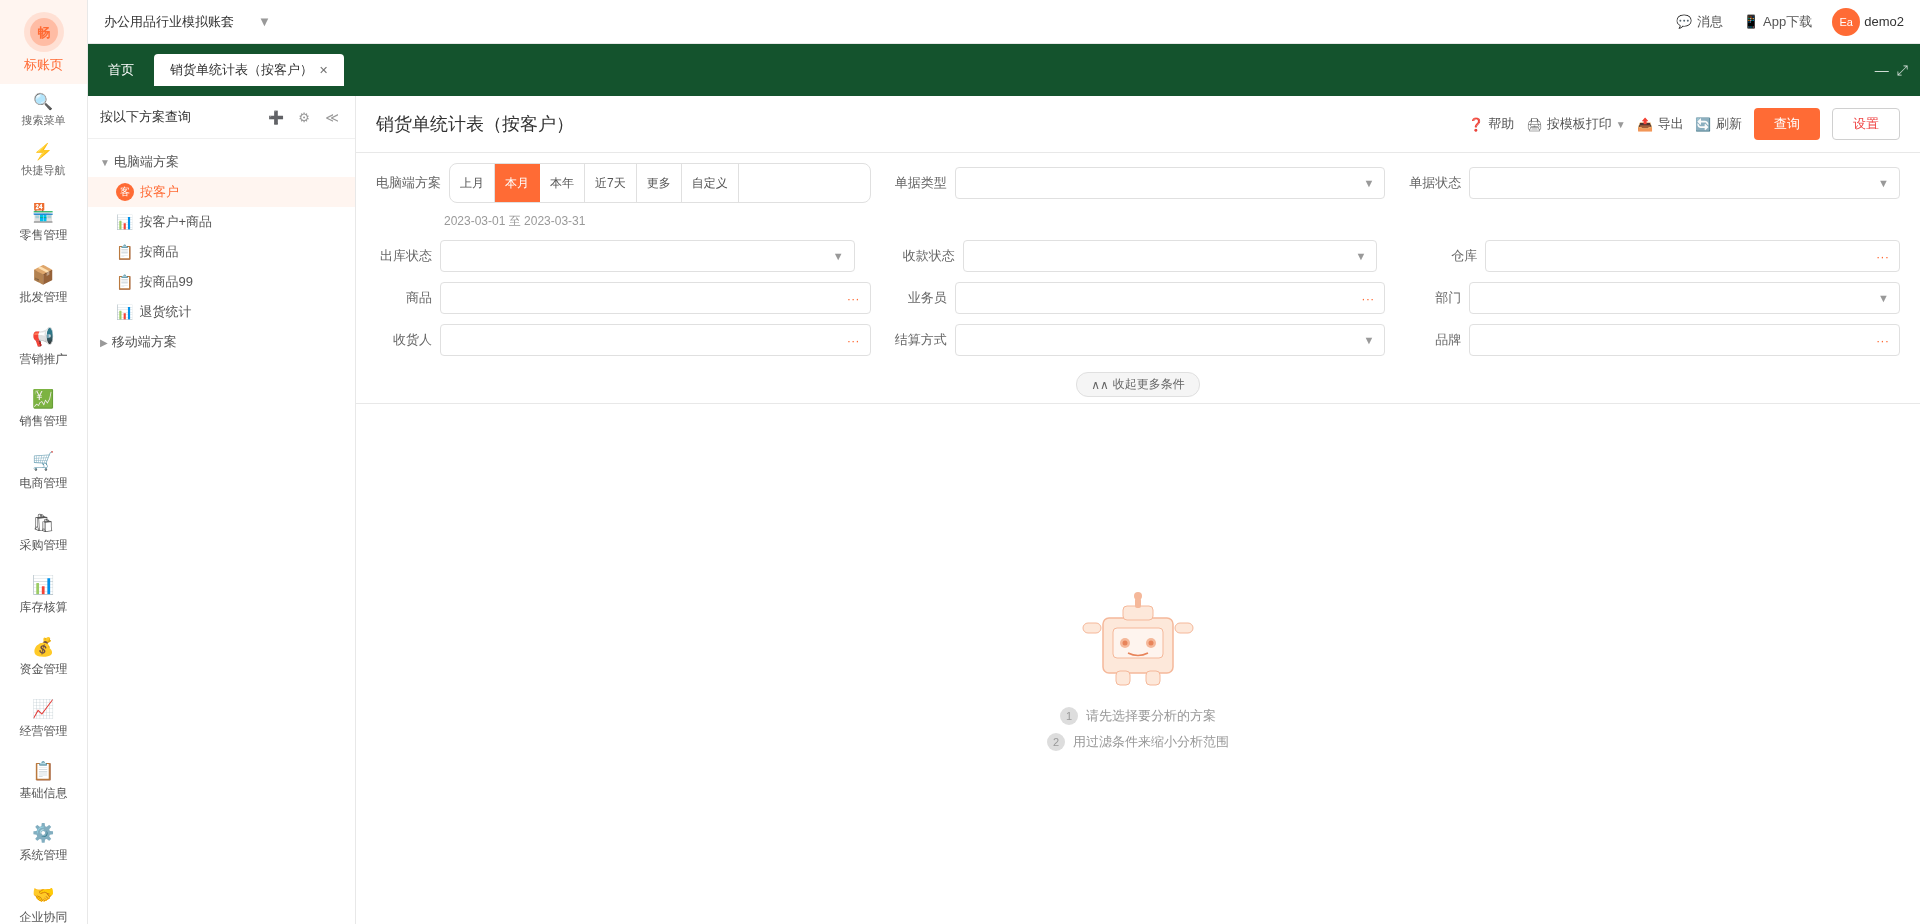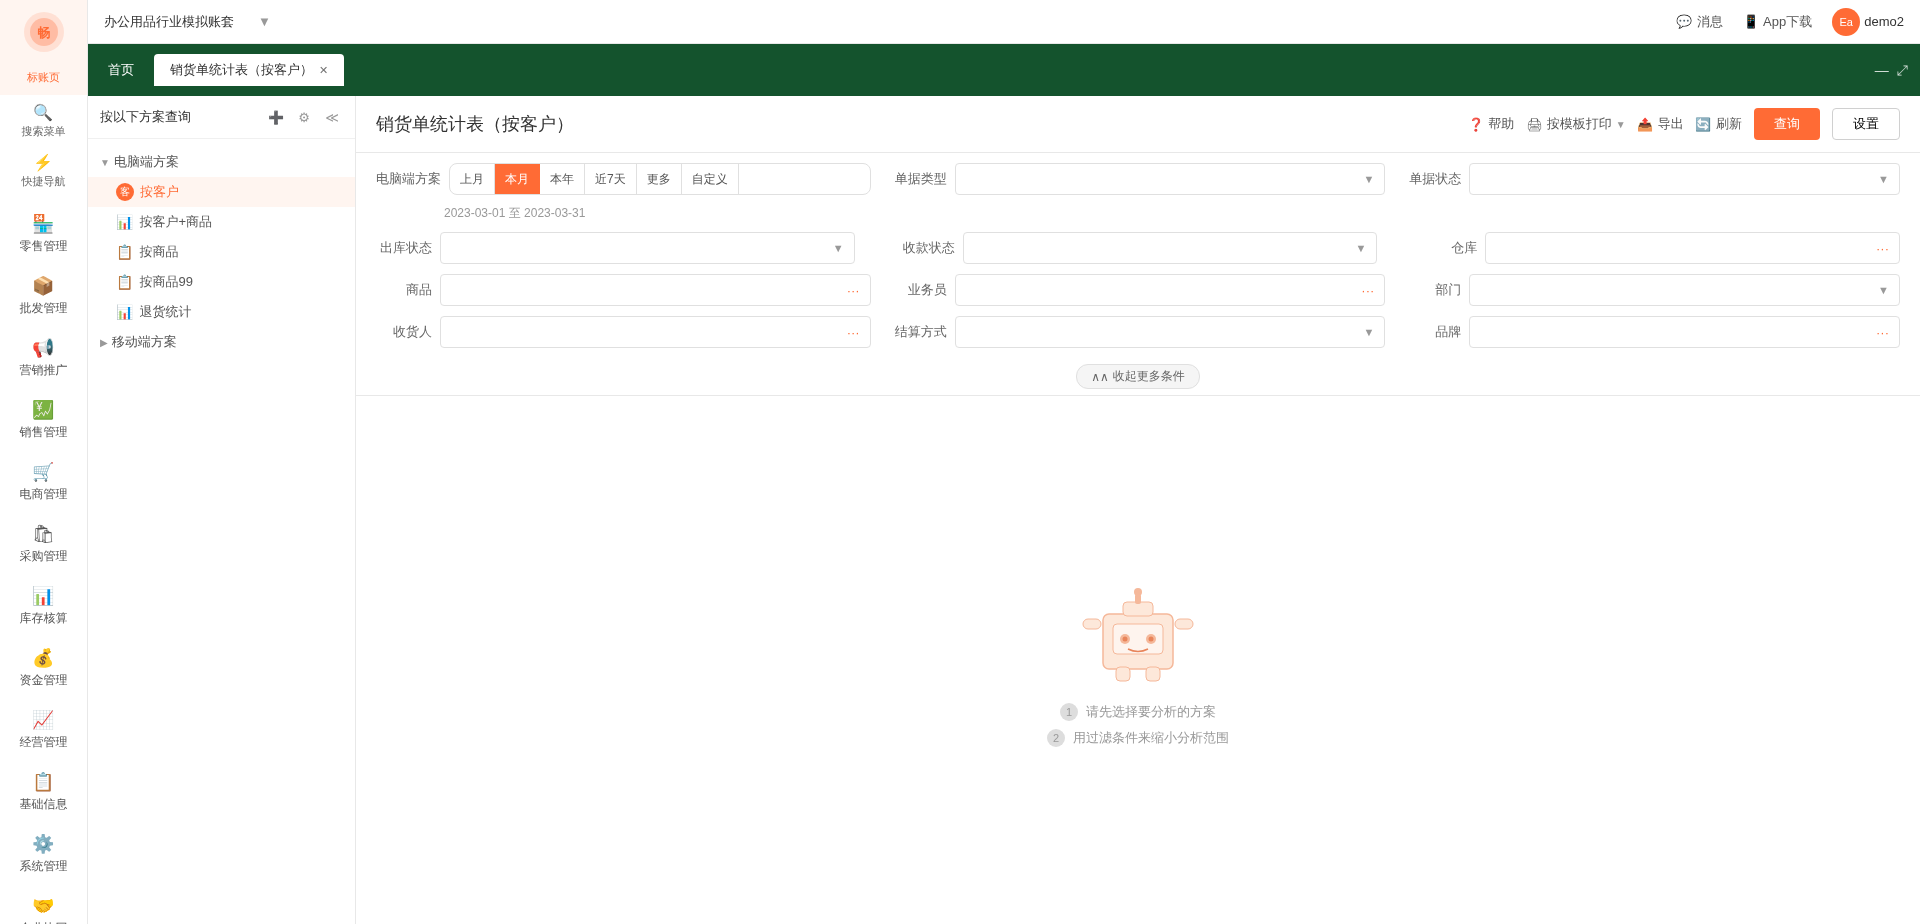--- a/index.html
+++ b/index.html
@@ -1,21 +1,21 @@
 <!DOCTYPE html>
 <html><head>
   <meta charset="utf-8">
   <style>
     * { margin: 0; padding: 0; box-sizing: border-box; }
     body { font-family: "Microsoft YaHei", Arial, sans-serif; font-size: 13px; background: #f5f5f5; color: #333; width: 1920px; height: 924px; overflow: hidden; display: flex; }
 
     
     .sidebar { width: 88px; background: #fff; display: flex; flex-direction: column; align-items: center; border-right: 1px solid #e8e8e8; flex-shrink: 0; }
     .sidebar-logo { width: 100%; padding: 10px 0; display: flex; flex-direction: column; align-items: center; background: #fff5f0; }
-    .logo-text { font-size: 11px; color: #ff6b35; margin-top: 16px; }
+    .logo-text { font-size: 13px; color: #ff6b35; margin-top: 2px; }
     .sidebar-search { width: 100%; padding: 8px 0; display: flex; flex-direction: column; align-items: center; cursor: pointer; color: #666; font-size: 11px; }
     .sidebar-nav { width: 100%; padding: 6px 0; display: flex; flex-direction: column; align-items: center; cursor: pointer; color: #666; font-size: 11px; }
     .sidebar-item { width: 100%; display: flex; flex-direction: column; align-items: center; padding: 10px 0; cursor: pointer; color: #555; font-size: 12px; }
     .sidebar-item .icon { font-size: 18px; margin-bottom: 3px; }
     .sidebar-divider { width: 60%; height: 1px; background: #eee; margin: 4px 0; }
 
     
     .main { flex: 1; display: flex; flex-direction: column; overflow: hidden; }
 
     
@@ -64,21 +64,21 @@
     .page-title { font-size: 18px; font-weight: 500; color: #333; }
     .page-actions { display: flex; align-items: center; gap: 12px; }
     .page-action-btn { display: flex; align-items: center; gap: 4px; cursor: pointer; color: #555; font-size: 13px; }
     .date-btn { padding: 0 10px; height: 100%; display: flex; align-items: center; cursor: pointer; font-size: 12px; color: #555; border-right: 1px solid #e0e0e0; }
     .date-btn.active { background: #ff6b35; color: #fff; border-color: #ff6b35; }
     .collapse-bar { text-align: center; padding: 6px 0; cursor: pointer; }
     .collapse-btn { display: inline-flex; align-items: center; gap: 4px; color: #666; font-size: 12px; background: #f5f5f5; border: 1px solid #e0e0e0; border-radius: 12px; padding: 3px 14px; cursor: pointer; }
 
     
     .query-btn { background: #ff6b35; color: #fff; border: none; padding: 0 20px; border-radius: 4px; cursor: pointer; font-size: 13px; height: 32px; }
-    .reset-btn { background: #fff; color: #000000; border: 1px solid #d0d0d0; padding: 6px 20px; border-radius: 4px; cursor: pointer; font-size: 13px; height: 32px; }
+    .reset-btn { background: #fff; color: #ef4444; border: 1px solid #d0d0d0; padding: 6px 20px; border-radius: 4px; cursor: pointer; font-size: 13px; height: 32px; }
 
     
     .content-body { flex: 1; display: flex; flex-direction: column; align-items: center; justify-content: center; background: #fff; }
     .empty-hint { display: flex; align-items: center; gap: 8px; color: #999; font-size: 13px; }
     .hint-num { width: 18px; height: 18px; border-radius: 50%; background: #ddd; color: #999; font-size: 11px; display: flex; align-items: center; justify-content: center; flex-shrink: 0; }
 
     .row3 { display: grid; grid-template-columns: 1fr 1fr 1fr; gap: 20px; align-items: center; }
     .field-group { display: flex; align-items: center; gap: 8px; }
     .field-label { color: #666; font-size: 13px; min-width: 56px; text-align: right; flex-shrink: 0; }
     .field-control { flex: 1; border: 1px solid #e0e0e0; border-radius: 4px; height: 32px; display: flex; align-items: center; padding: 0 10px; background: #fff; cursor: pointer; font-size: 13px; color: #555; }
@@ -276,21 +276,21 @@
             <button class="reset-btn">设置</button>
           </div>
         </div>
       </div>
 
       <div style="background:#fff;padding:10px 20px 0;border-bottom:1px solid #e8e8e8;">
 
         <div class="row3" style="margin-bottom:10px;">
           <div class="field-group">
             <span class="field-label">电脑端方案</span>
-            <div style="display:flex;border:1px solid #e0e0e0;border-radius:8px;height:32px;overflow:hidden;flex:1;">
+            <div style="display:flex;border:1px solid #e0e0e0;border-radius:8px;height:40px;overflow:hidden;flex:1;">
               <div class="date-btn">
                 <span>上月</span>
               </div>
               <div class="date-btn active">
                 <span>本月</span>
               </div>
               <div class="date-btn">
                 <span>本年</span>
               </div>
               <div class="date-btn">

